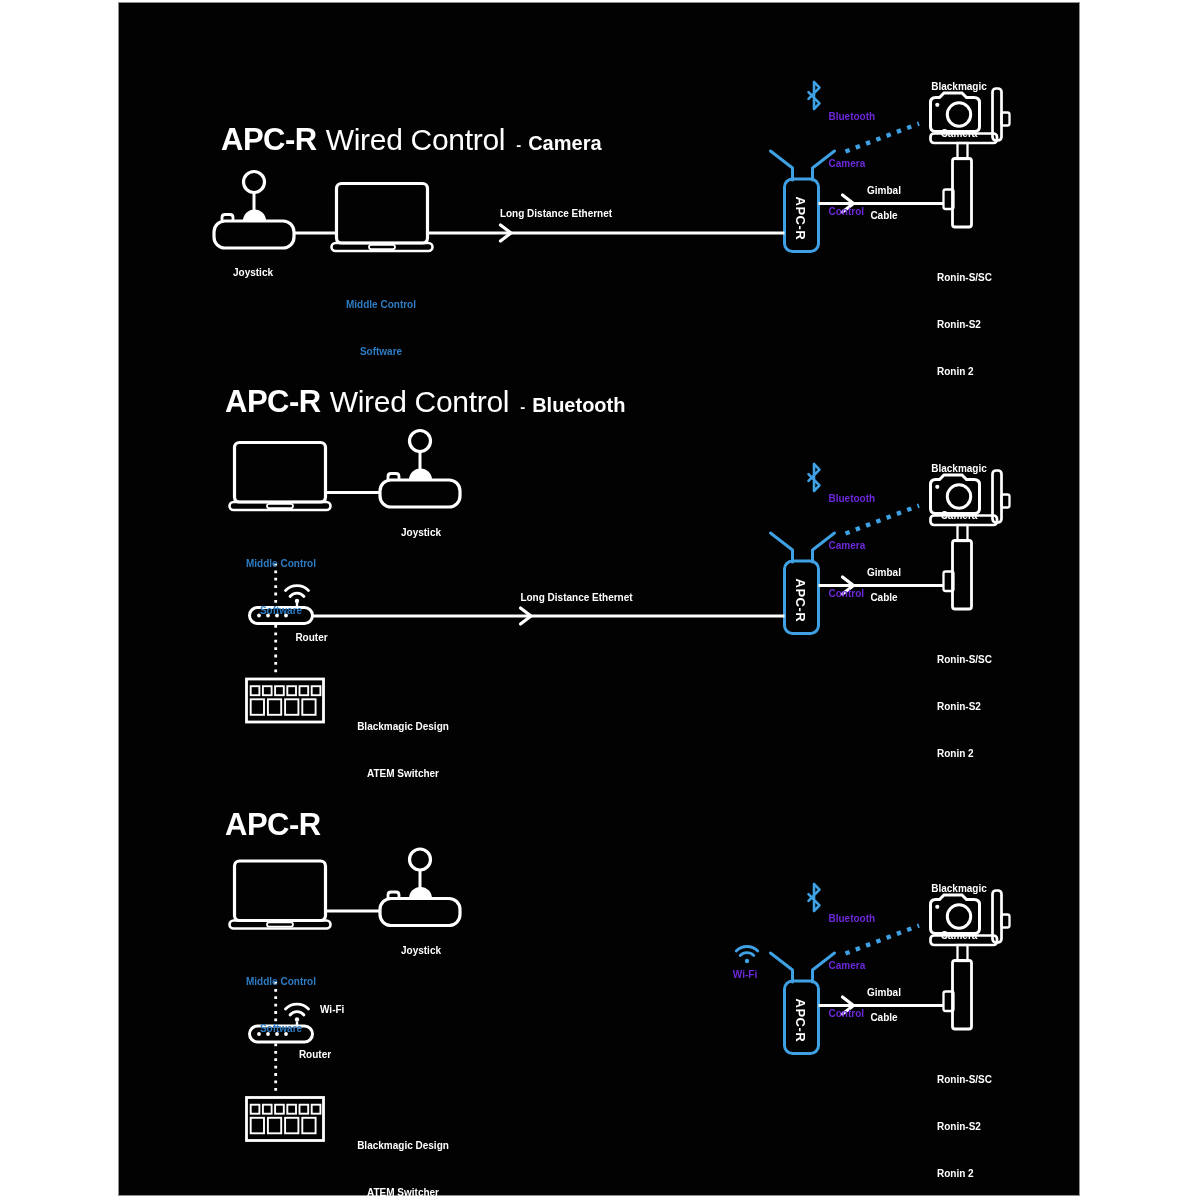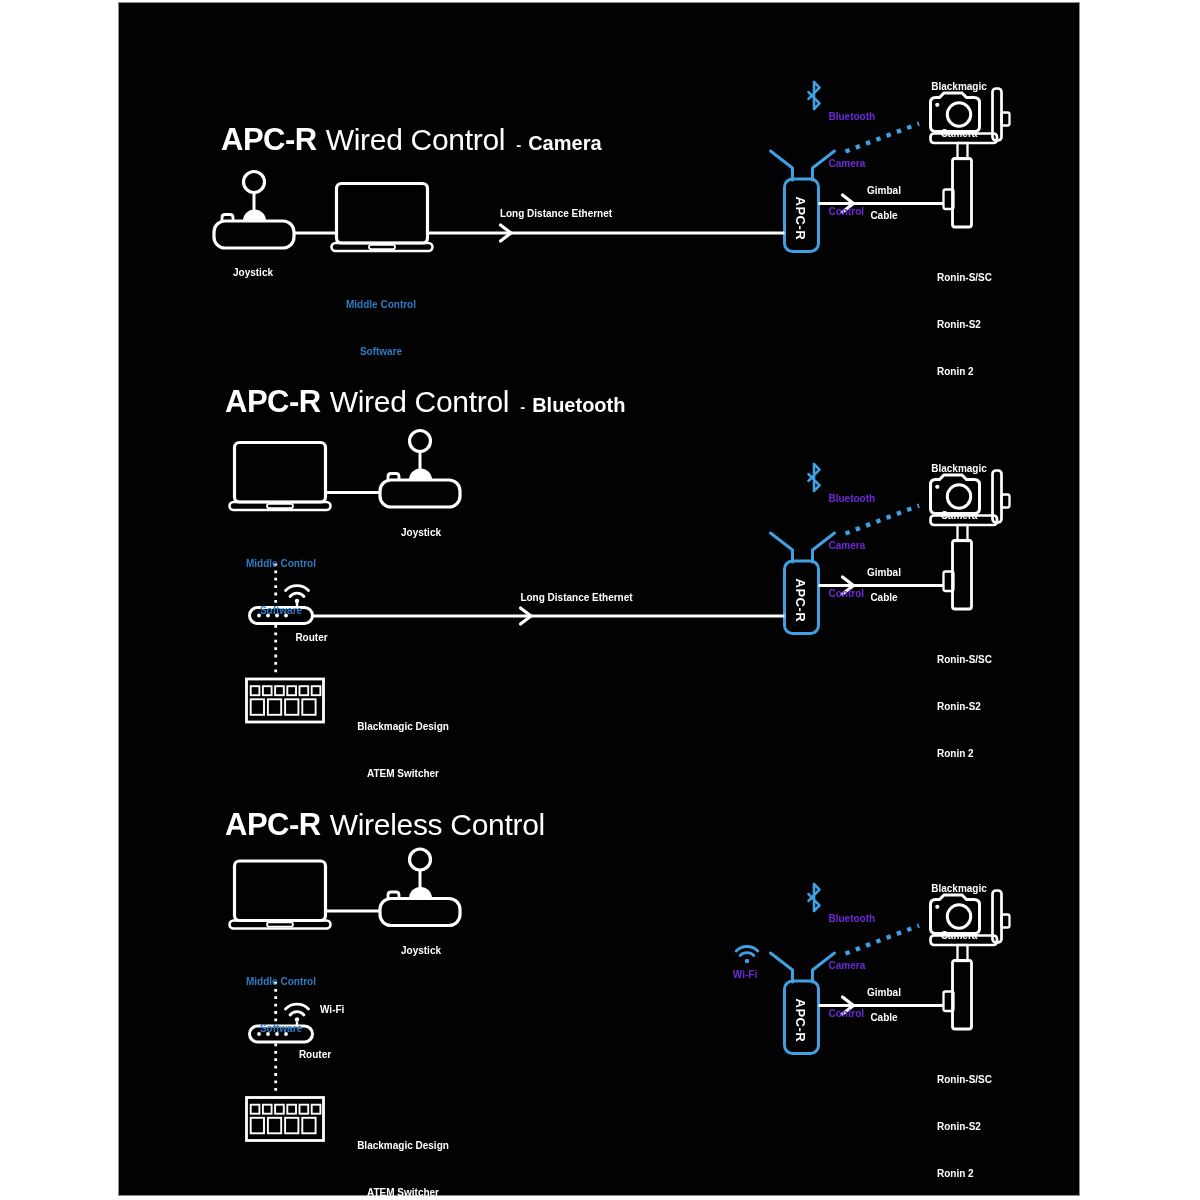--- a/index.html
+++ b/index.html
@@ -199,21 +199,20 @@
   <div class="lbl ctr" style="left:884px; top:564.5px;">Gimbal</div>
   <div class="lbl ctr" style="left:884px; top:589.5px;">Cable</div>
   <div class="lbl" style="left:937px; top:620px;">
     <div>Ronin-S/SC</div>
     <div>Ronin-S2</div>
     <div>Ronin 2</div>
   </div>
 
   <div class="title" style="left:225px; top:807px;">
     <span class="t-strong">APC-R</span>
-    <span class="t-light">Wireless Control</span>
   </div>
   <div class="lbl ctr sw" style="left:281px; top:942.5px;">
     <div>Middle Control</div>
     <div>Software</div>
   </div>
   <div class="lbl ctr" style="left:421px; top:943px;">Joystick</div>
   <div class="lbl" style="left:320px; top:1001.5px;">Wi-Fi</div>
   <div class="lbl ctr" style="left:315px; top:1047px;">Router</div>
   <div class="lbl ctr" style="left:403px; top:1106px;">
     <div>Blackmagic Design</div>

